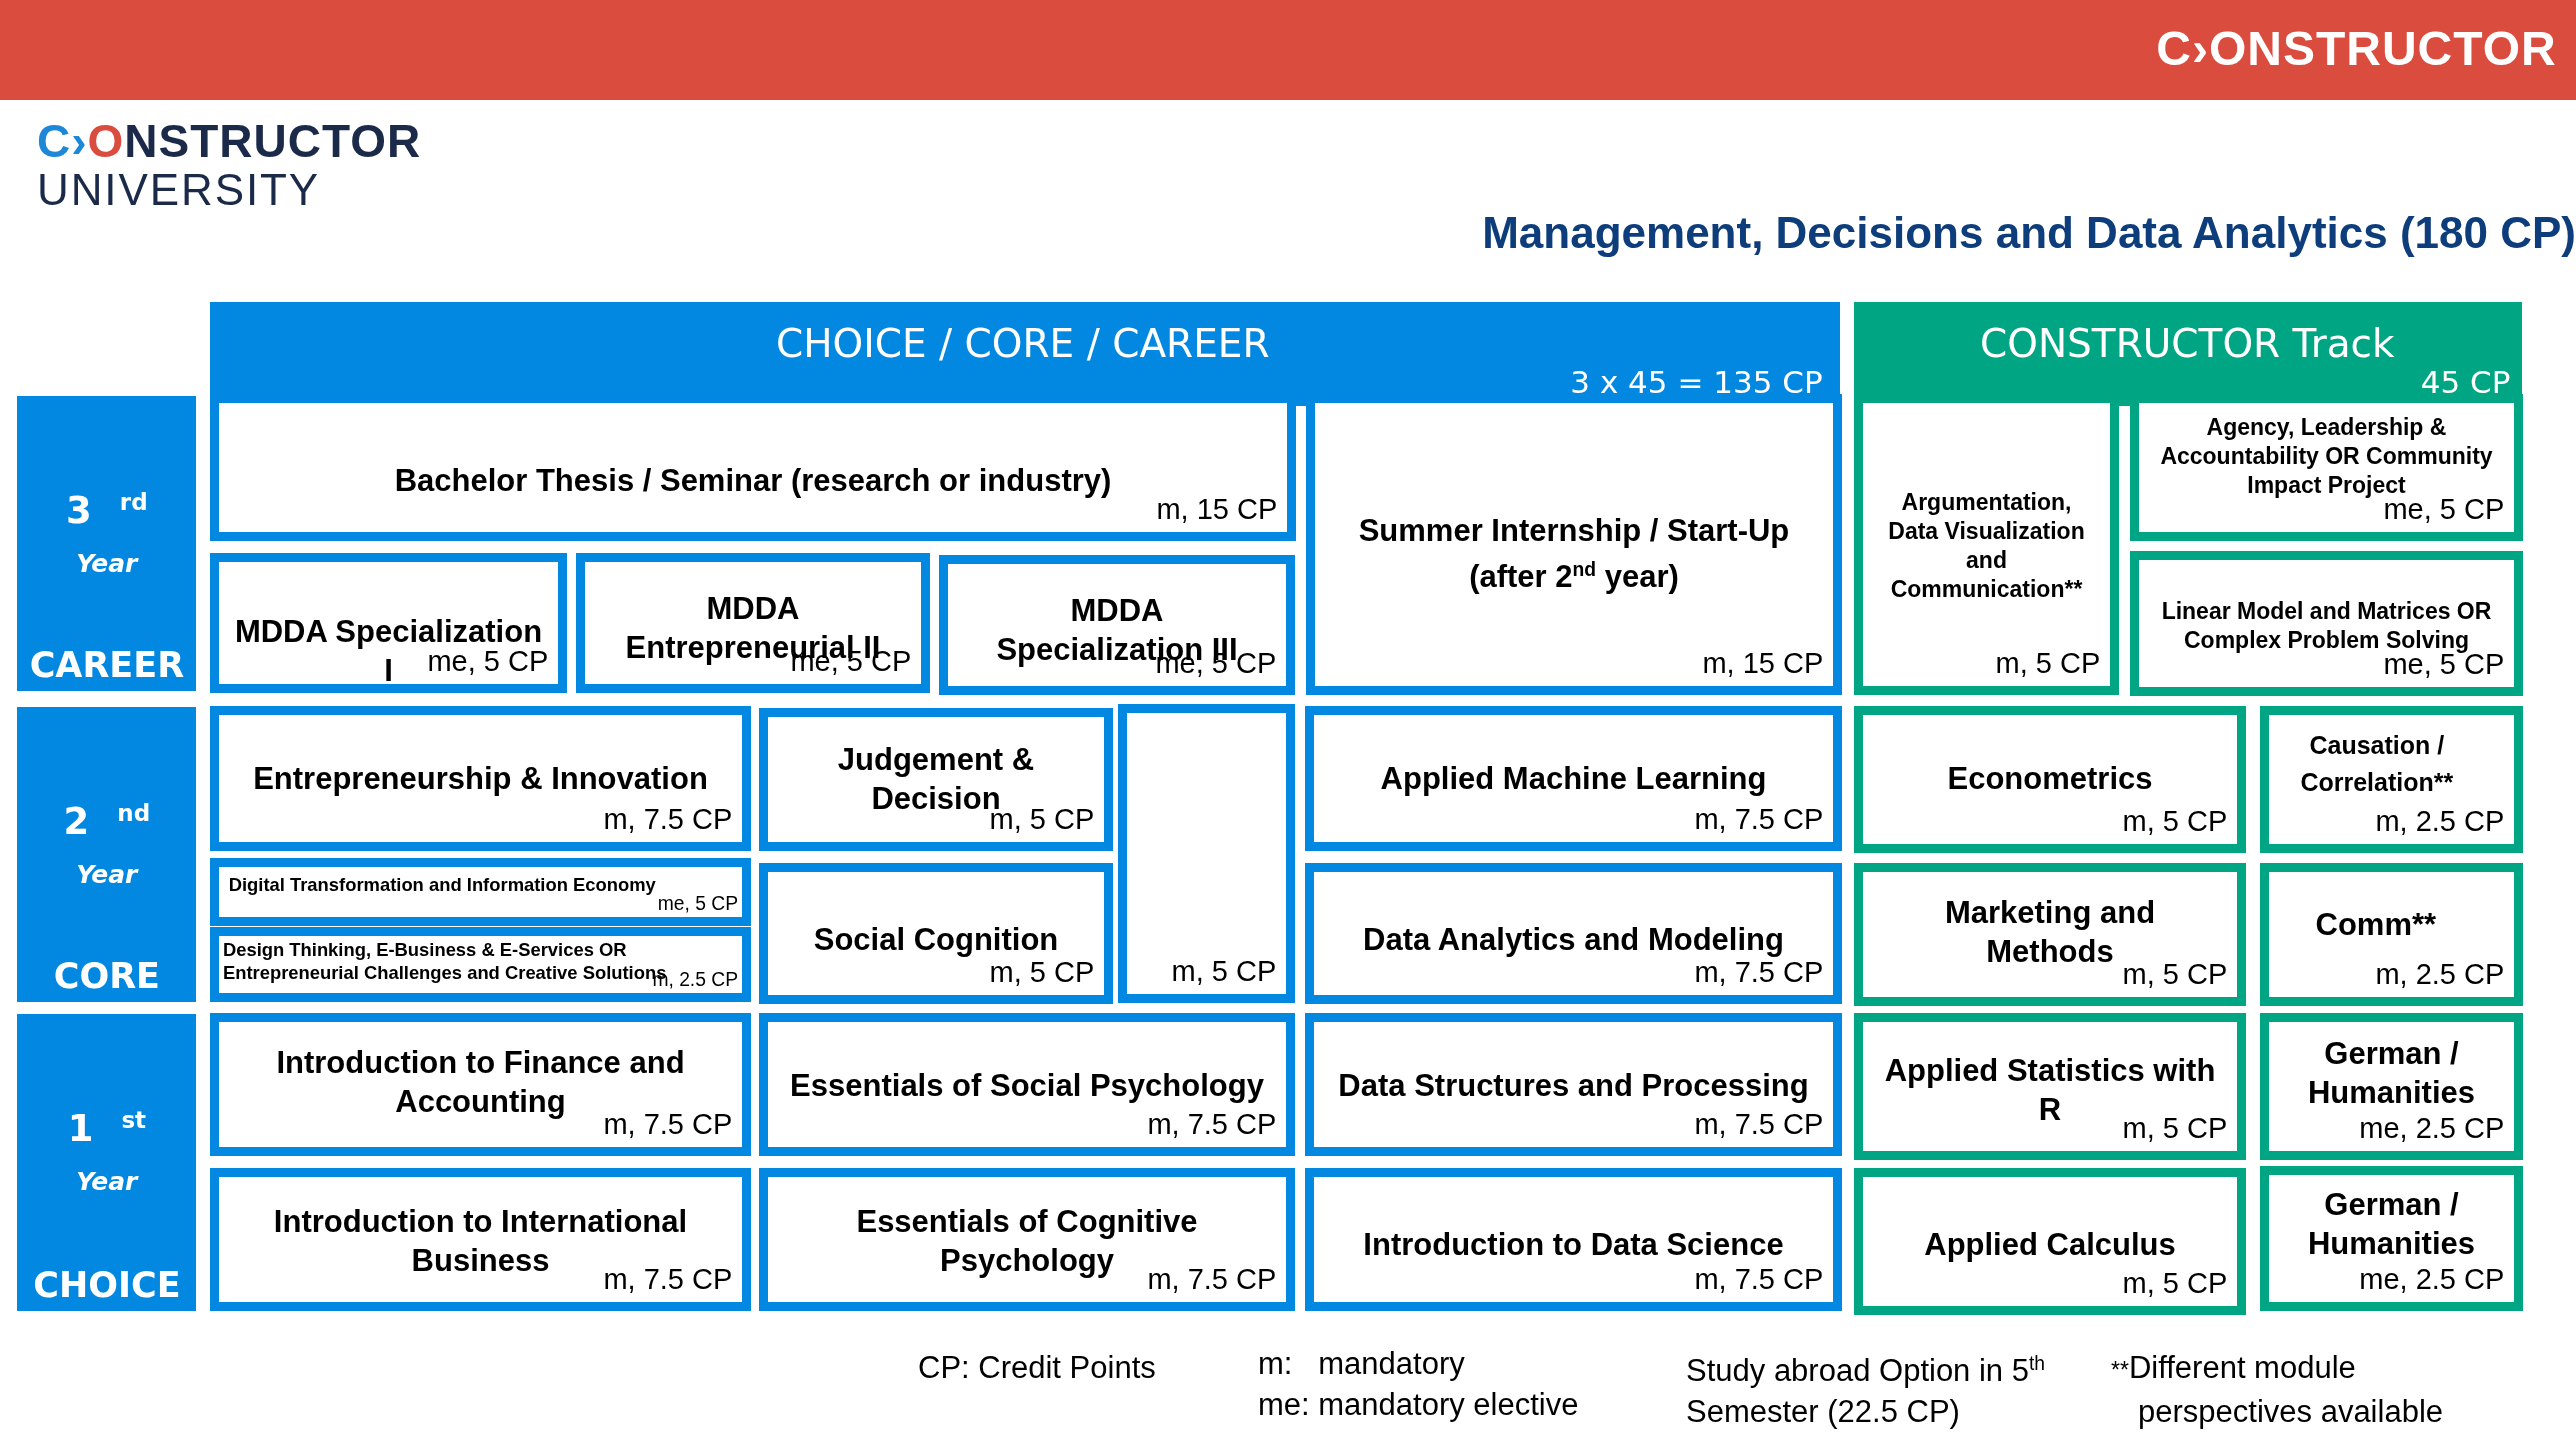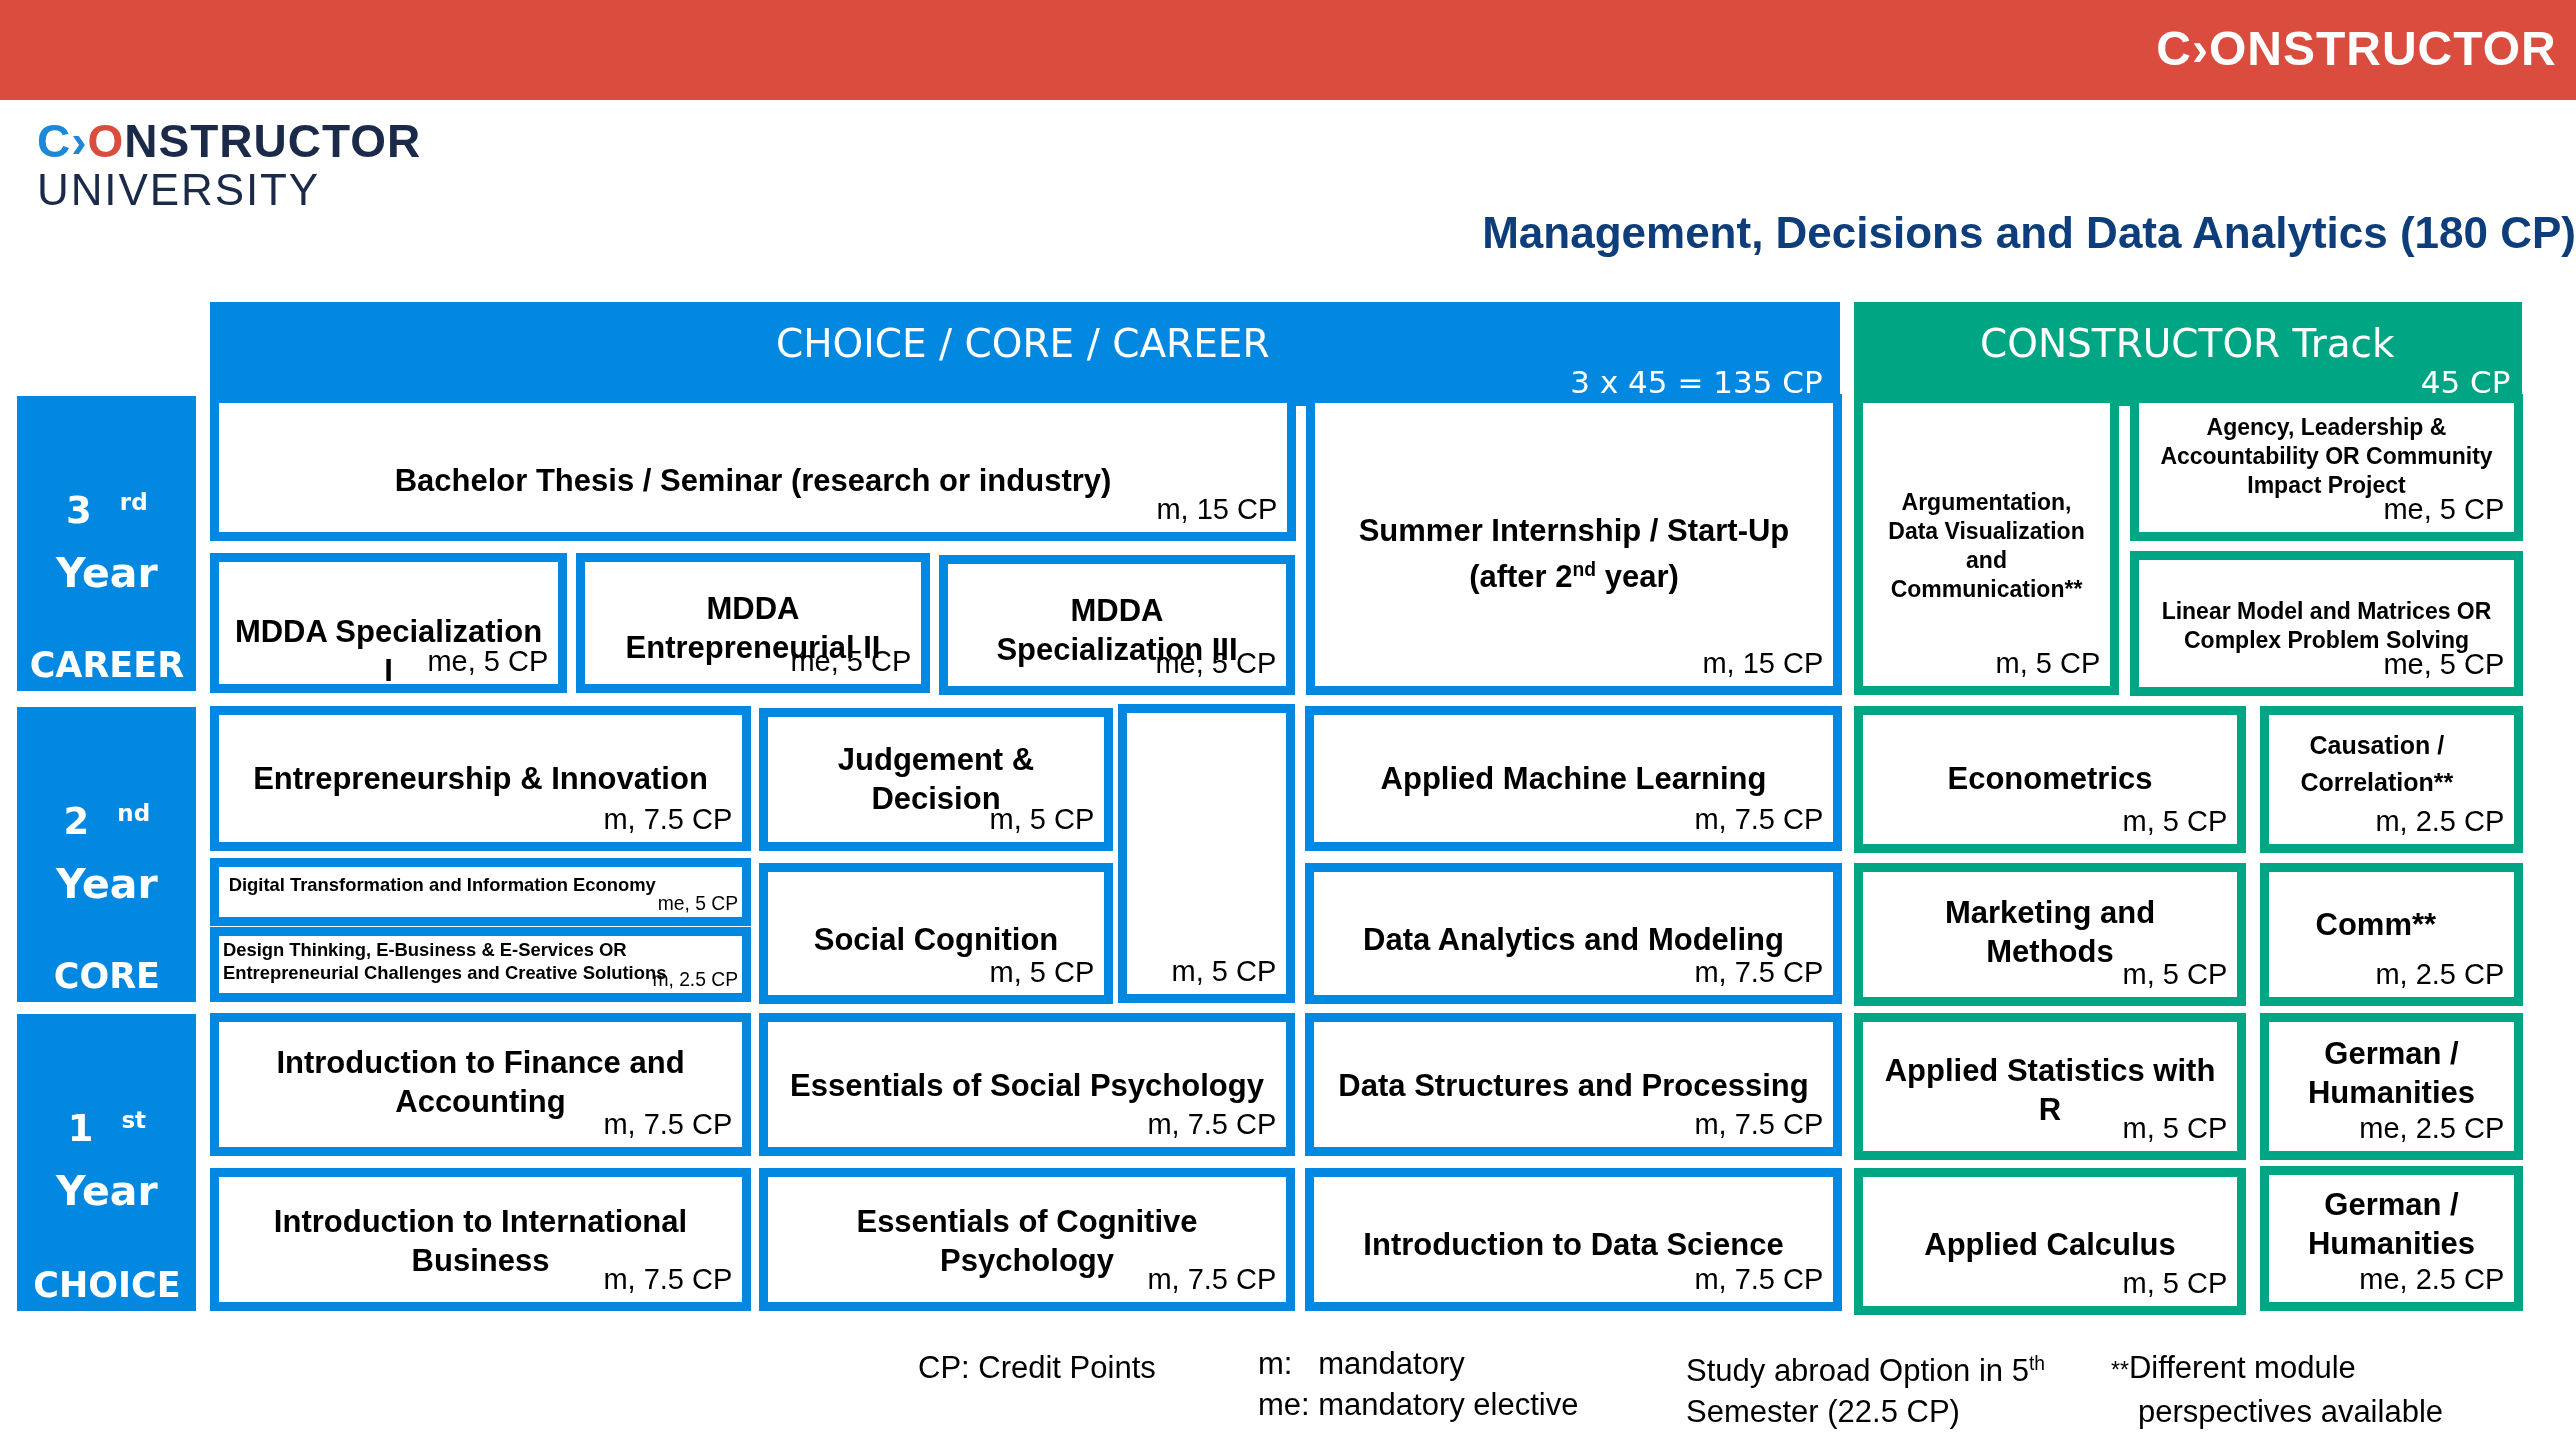--- a/index.html
+++ b/index.html
@@ -14,21 +14,21 @@
   .uni-logo .l2 { font-size:44px; color:#1c2a4a; letter-spacing:1.9px; line-height:48px; }
   .title { left:0; width:2576px; top:208px; text-align:right; font-size:44px; font-weight:bold; color:#0d3d7a; }
   .hdr { height:104px; color:#fff; font-family:"DejaVu Sans", sans-serif; }
   .hdr-blue { left:210px; top:302px; width:1630px; background:#0288e0; }
   .hdr-green { left:1854px; top:302px; width:668px; background:#00a683; }
   .hdr .main { position:absolute; font-size:39px; top:19.3px; white-space:nowrap; }
   .hdr .cp { position:absolute; font-size:31px; bottom:5.8px; right:17.4px; white-space:nowrap; font-family:"DejaVu Sans", sans-serif; }
   .year { left:17.4px; width:179px; background:#0288e0; color:#fff; text-align:center; font-weight:bold; font-family:"DejaVu Sans", sans-serif; }
   .year .num { position:absolute; left:0; right:0; font-size:37px; }
   .year .num sup { font-size:23px;margin-left:28px; }
-  .year .yr { position:absolute; left:0; right:0; font-size:41px; }
+  .year .yr { position:absolute; left:0; right:0; font-size:25px;font-style:italic; }
   .year .lbl { position:absolute; left:0; right:0; bottom:5.8px; font-size:35px; }
   .box { border:9.7px solid #0288e0; background:#fff; color:#000; }
   .box.g { border-color:#00a683; }
   .box .name { position:absolute; left:7.7px; right:7.7px; text-align:center; font-weight:bold; font-size:31px; line-height:39px; }
   .box .cp { position:absolute; right:9.7px; bottom:5.8px; font-size:29px; white-space:nowrap; }
   .box.sm .name { font-size:23px; line-height:29px; }
   .box.sm .cp { font-size:25px; }
   .box.xs .name { font-size:18.4px; line-height:23px; text-align:left; left:9.7px; }
   .box.xs .cp { font-size:19.3px; bottom:1.9px; right:3.9px; }
   .legend { font-size:31px; color:#000; line-height:41px; white-space:nowrap; }

